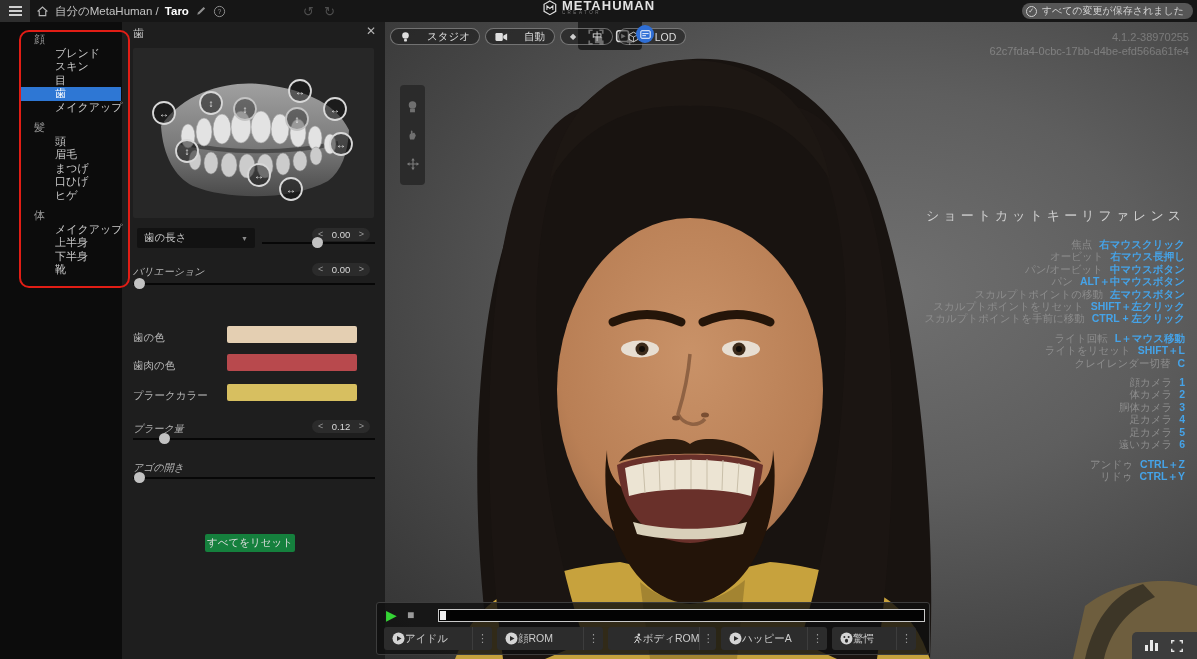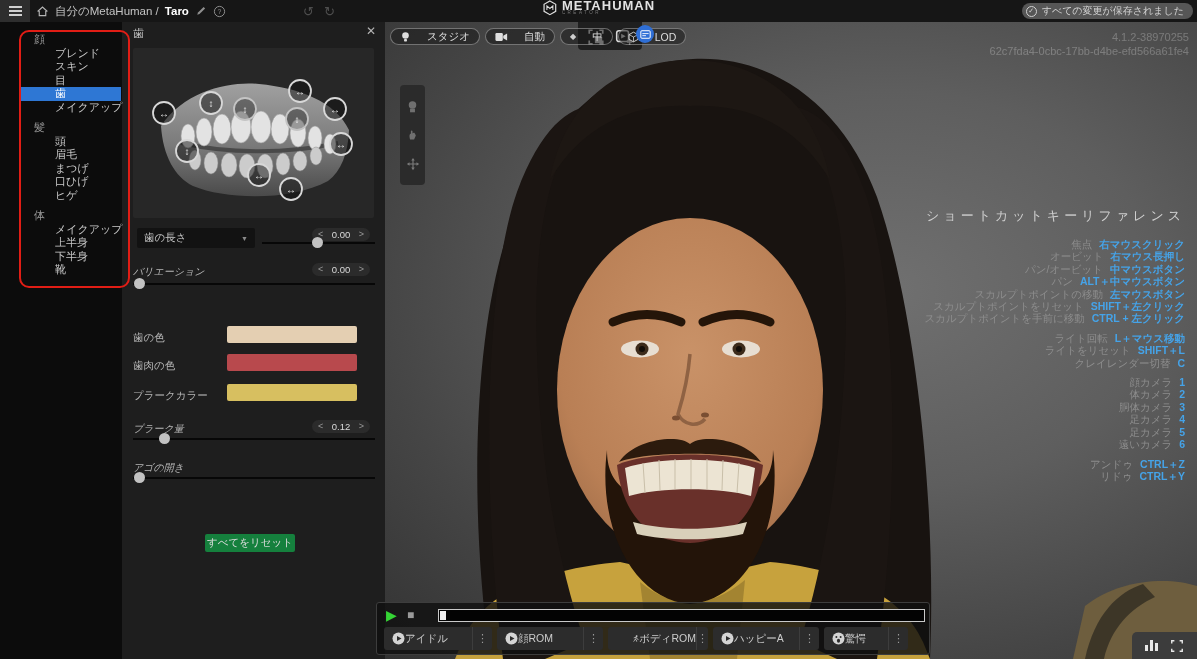--- a/index.html
+++ b/index.html
@@ -484,21 +484,21 @@
         <span class="a-kebab">⋮</span>
       </div>
       <div class="anim-btn" style="width:106px;">
         <svg width="13" height="13" viewBox="0 0 13 13">
           <circle cx="6.5" cy="6.5" r="6" fill="#d4d4d4"></circle>
             <path d="M5 4 L9.5 6.5 L5 9 Z" fill="#2b2b2b"></path>
         </svg>
         <span class="a-label">顔ROM</span>
         <span class="a-kebab">⋮</span>
       </div>
-      <div class="anim-btn" style="width:100px;padding-left:24px;">
+      <div class="anim-btn" style="width:108px;padding-left:24px;">
         <svg width="13" height="13" viewBox="0 0 14 14">
           <circle cx="9" cy="2.2" r="1.7" fill="#d4d4d4"></circle>
           <path d="M3.5 12.5 L6 9 L7.5 6.8 L6.6 4.6 L9.3 5.6 L9.8 8 L12 9 M6 9 L8.6 10 L9 12.6 M6.6 4.6 L4 5.6" stroke="#d4d4d4" stroke-width="1.3" fill="none" stroke-linecap="round"></path>
         </svg>
         <span class="a-label">ボディROM</span>
         <span class="a-kebab">⋮</span>
       </div>
       <div class="anim-btn" style="width:106px;">
         <svg width="13" height="13" viewBox="0 0 13 13">
           <circle cx="6.5" cy="6.5" r="6" fill="#d4d4d4"></circle>

